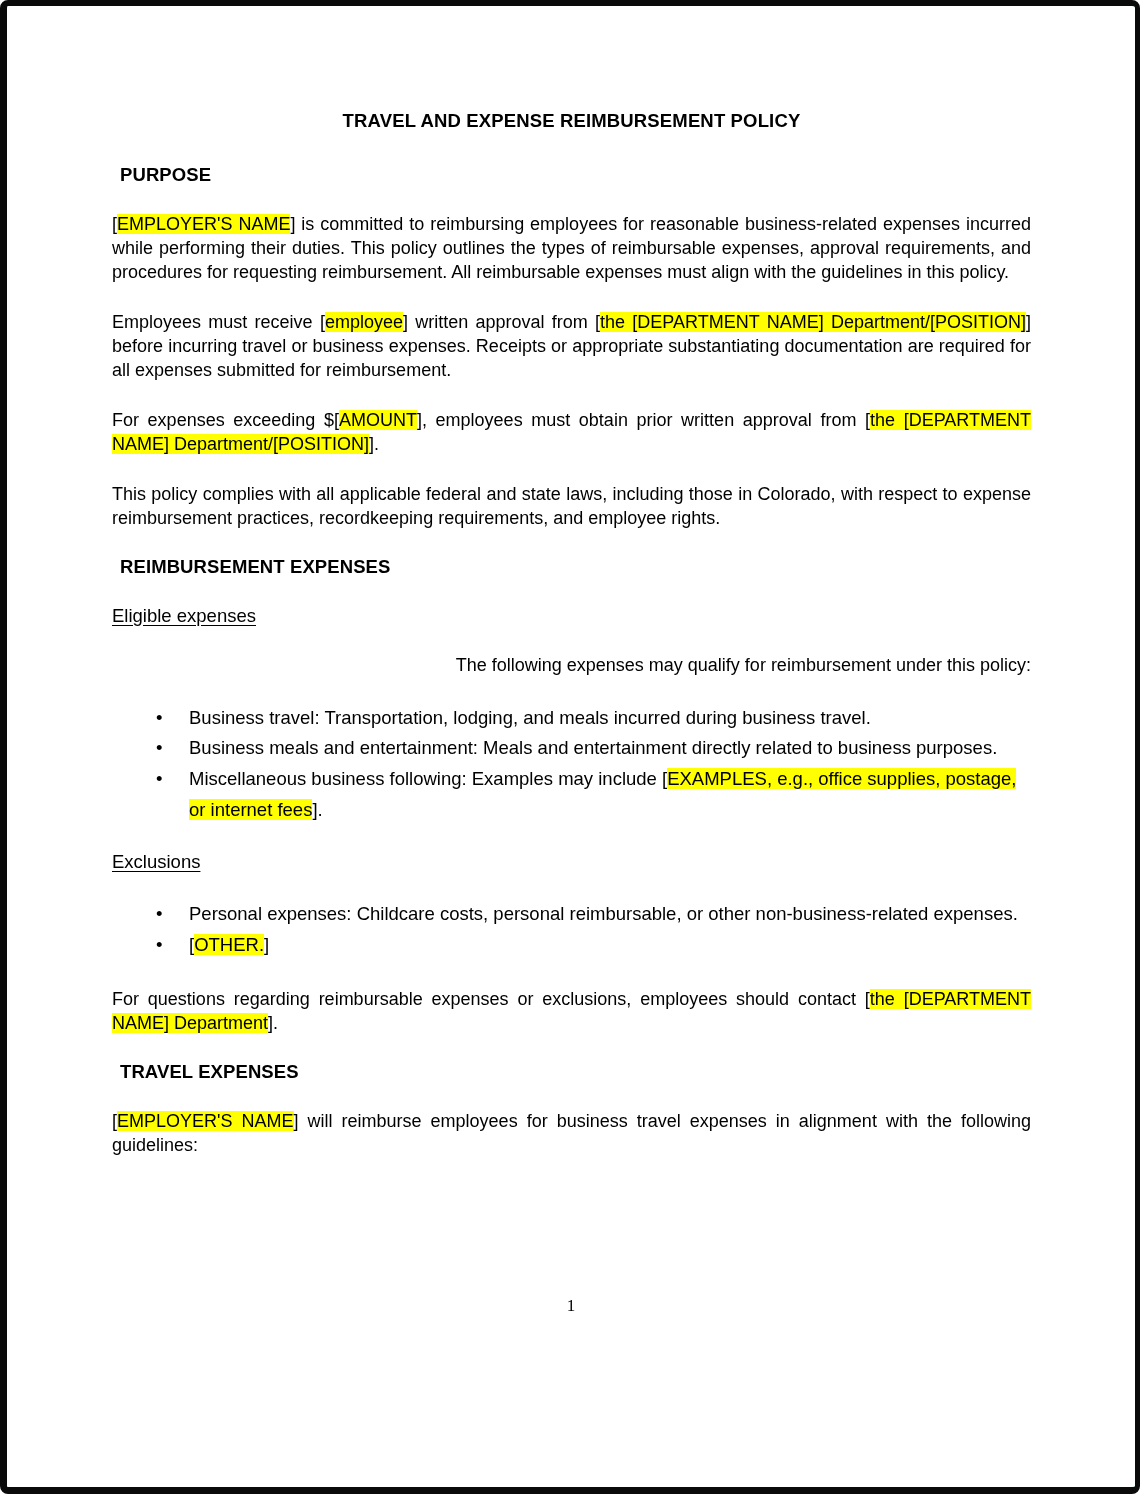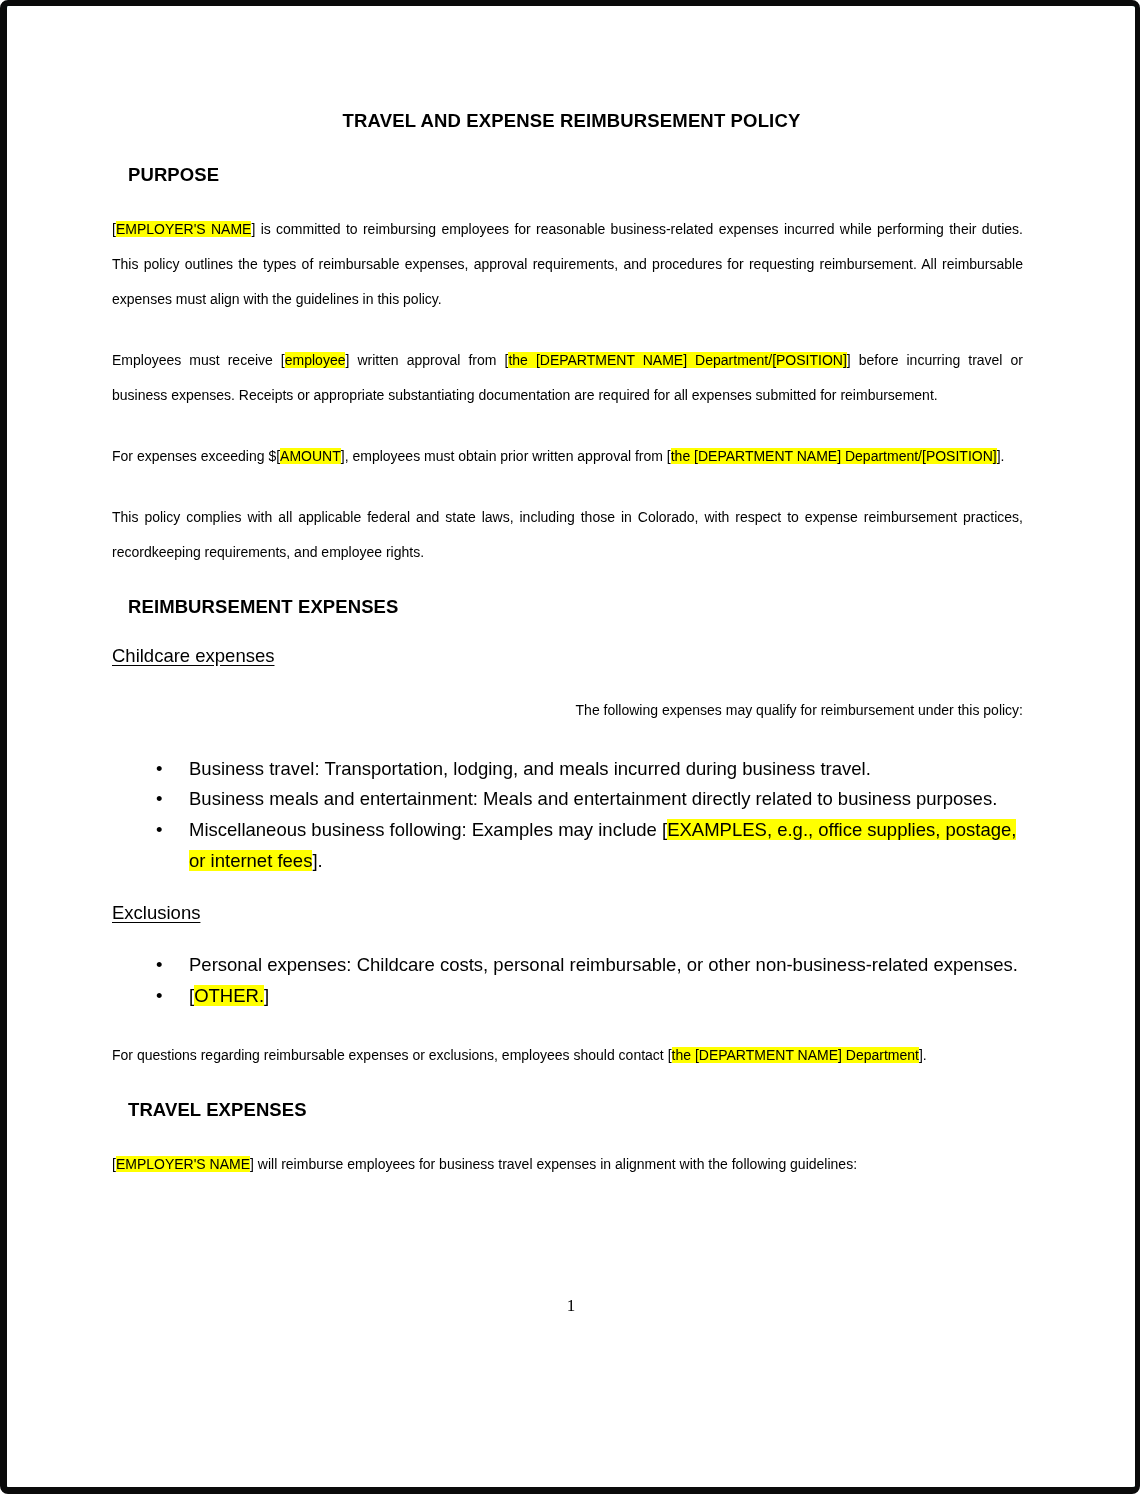--- a/index.html
+++ b/index.html
@@ -45,34 +45,34 @@
     font-weight: bold;
     font-size: 18.5px;
     letter-spacing: 0.15px;
     margin: 0 0 32px 0;
     line-height: 1.2;
   }
   .section-head {
     font-weight: bold;
     font-size: 18.5px;
     letter-spacing: 0.1px;
-    margin: 0 0 26px 16px;
+    margin: 0 0 26px 8px;
     line-height: 1.2;
   }
   .sub-head {
     font-size: 18.5px;
     text-decoration: underline;
     text-underline-offset: 3px;
     margin: 0 0 26px 0;
     line-height: 1.2;
   }
   p.body {
-    font-size: 14px;
-    line-height: 35px;
-    margin: 0 8px 26px 0;
+    font-size: 18px;
+    line-height: 24px;
+    margin: 0 0 26px 0;
     text-align: justify;
     text-justify: inter-word;
   }
   p.body.flush {
     text-align: right;
   }
   ul.bullets {
     list-style: none;
     margin: 0 0 26px 0;
     padding: 0;
@@ -123,21 +123,21 @@
       <p class="body"><span>[</span><span class="hl">EMPLOYER'S NAME</span><span>] is committed to reimbursing employees for reasonable business-related expenses incurred while performing their duties. This policy outlines the types of reimbursable expenses, approval requirements, and procedures for requesting reimbursement. All reimbursable expenses must align with the guidelines in this policy.</span></p>
 
       <p class="body"><span>Employees must receive [</span><span class="hl">employee</span><span>] written approval from [</span><span class="hl">the [DEPARTMENT NAME] Department/[POSITION]</span><span>] before incurring travel or business expenses. Receipts or appropriate substantiating documentation are required for all expenses submitted for reimbursement.</span></p>
 
       <p class="body"><span>For expenses exceeding $[</span><span class="hl">AMOUNT</span><span>], employees must obtain prior written approval from [</span><span class="hl">the [DEPARTMENT NAME] Department/[POSITION]</span><span>].</span></p>
 
       <p class="body">This policy complies with all applicable federal and state laws, including those in Colorado, with respect to expense reimbursement practices, recordkeeping requirements, and employee rights.</p>
 
       <div class="section-head">REIMBURSEMENT EXPENSES</div>
 
-      <div class="sub-head">Childcare expenses</div>
+      <div class="sub-head">Eligible expenses</div>
 
       <p class="body flush">The following expenses may qualify for reimbursement under this policy:</p>
 
       <ul class="bullets">
         <li>
           <span class="bullet-dot">•</span><span>Business travel: Transportation, lodging, and meals incurred during business travel.</span>
         </li>
         <li>
           <span class="bullet-dot">•</span><span>Business meals and entertainment: Meals and entertainment directly related to business purposes.</span>
         </li>

